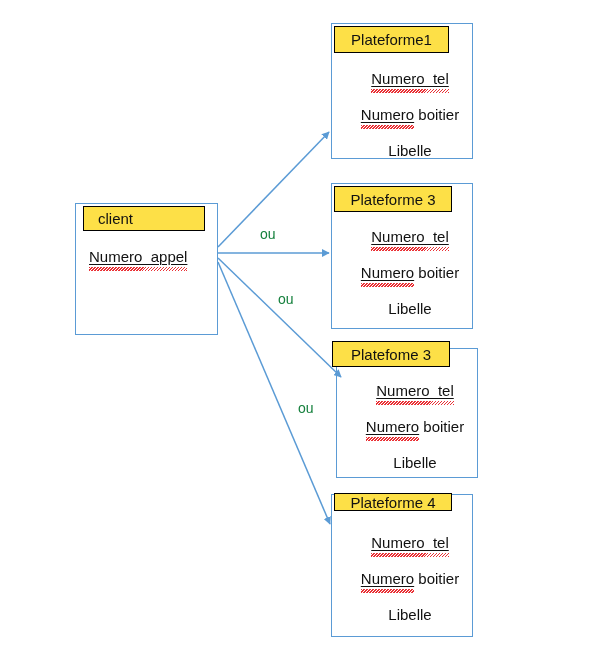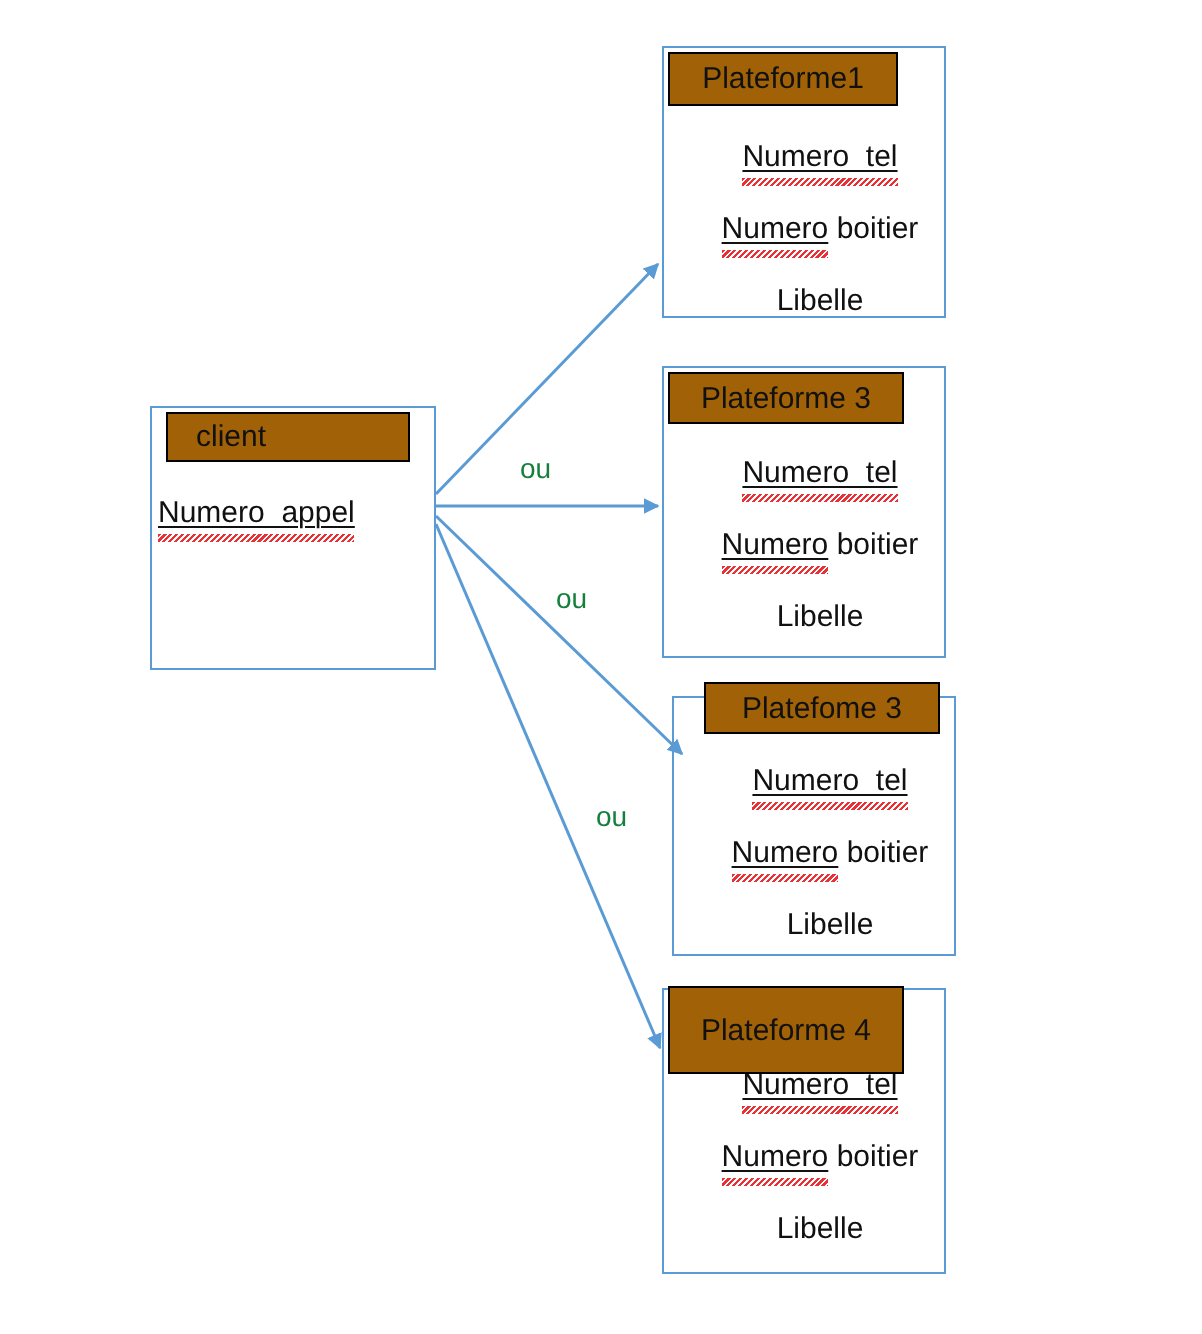--- a/index.html
+++ b/index.html
@@ -16,21 +16,21 @@
   .entity{
     position:absolute;
     box-sizing:border-box;
     border:1.6px solid #5b9bd5;
     background:#ffffff;
   }
   .entity-title{
     position:absolute;
     box-sizing:border-box;
     border:1.5px solid #000000;
-    background:#a16207;
+    background:#fde047;
     display:flex;
     align-items:center;
     font-size:15px;
     color:#111111;
     line-height:1;
     z-index:4;
   }
   .title-center{justify-content:center;}
   .title-left{justify-content:flex-start;padding-left:14px;}
 
@@ -42,21 +42,21 @@
     z-index:3;
   }
   .attr{
     font-size:15px;
     color:#111111;
     white-space:nowrap;
     position:relative;
     display:block;
   }
   .attrs.center .attr{text-align:center;padding-left:16px;}
-  .attrs.left .attr{text-align:left;padding-left:4px;}
+  .attrs.left .attr{text-align:left;padding-left:14px;}
 
   .u{
     text-decoration:underline;
     text-decoration-color:#111111;
     text-decoration-thickness:1.3px;
     text-underline-offset:2.2px;
     position:relative;
     display:inline-block;
   }
   
@@ -148,38 +148,38 @@
     <div class="attr" style="margin-bottom:19px;">
       <span class="u sq">Numero</span><span> boitier</span>
     </div>
     <div class="attr">
       <span>Libelle</span>
     </div>
   </div>
 
   <div class="entity" style="left:336px;top:348px;width:142px;height:130px;">
   </div>
-  <div class="entity-title title-center" style="left:352px;top:341px;width:118px;height:26px;">
+  <div class="entity-title title-center" style="left:332px;top:341px;width:118px;height:26px;">
     <span>Platefome 3</span>
   </div>
   <div class="attrs center" style="left:336px;top:382px;width:142px;">
     <div class="attr" style="margin-bottom:19px;">
       <span class="u sq">Numero_tel</span>
     </div>
     <div class="attr" style="margin-bottom:19px;">
       <span class="u sq">Numero</span><span> boitier</span>
     </div>
     <div class="attr">
       <span>Libelle</span>
     </div>
   </div>
 
   <div class="entity" style="left:331px;top:494px;width:142px;height:143px;">
   </div>
-  <div class="entity-title title-center" style="left:334px;top:493px;width:118px;height:44px;">
+  <div class="entity-title title-center" style="left:334px;top:493px;width:118px;height:18px;">
     <span>Plateforme 4</span>
   </div>
   <div class="attrs center" style="left:331px;top:534px;width:142px;">
     <div class="attr" style="margin-bottom:19px;">
       <span class="u sq">Numero_tel</span>
     </div>
     <div class="attr" style="margin-bottom:19px;">
       <span class="u sq">Numero</span><span> boitier</span>
     </div>
     <div class="attr">

